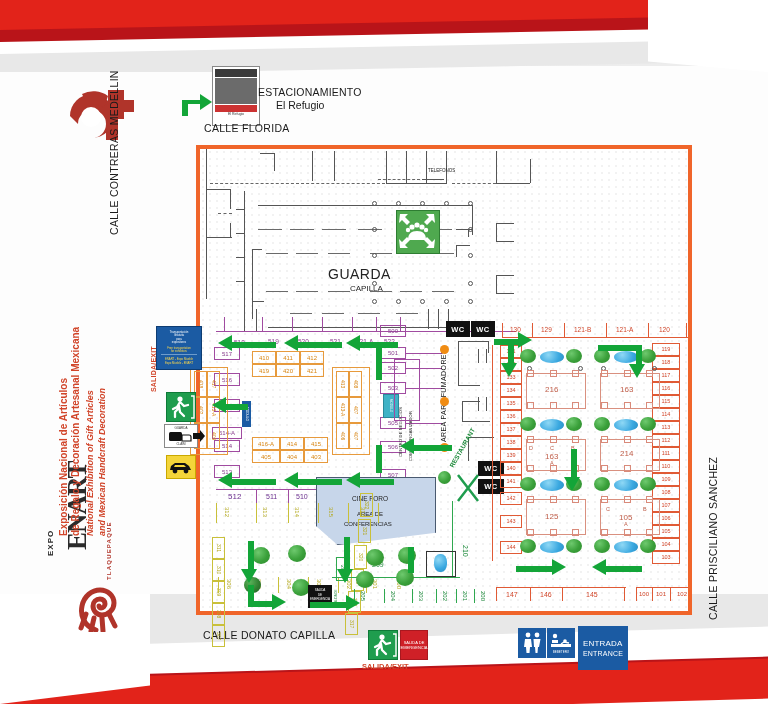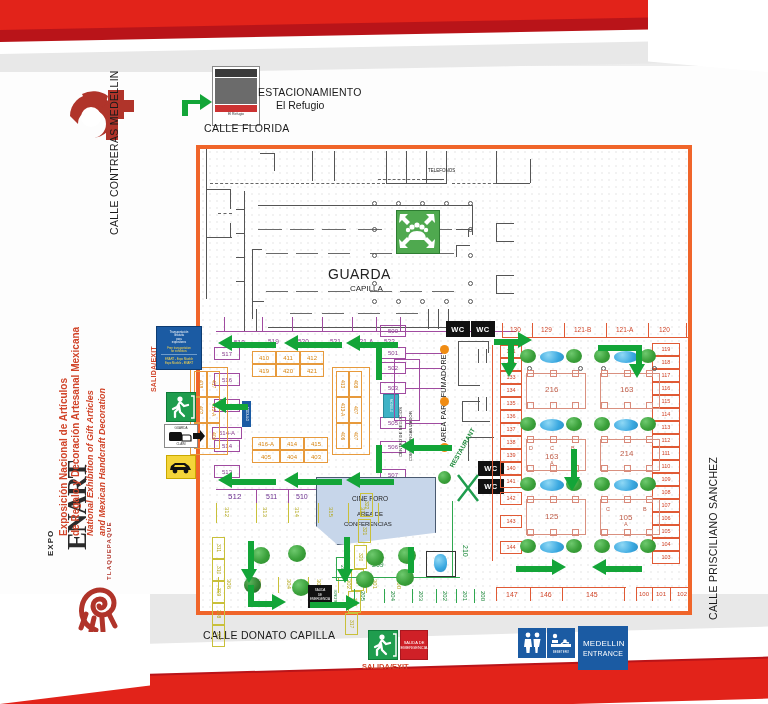--- a/index.html
+++ b/index.html
@@ -825,15 +825,15 @@
     <path d="M3 8 h6 v3 h-6 z" fill="#fff"></path>
     <path d="M2 12 h20 v3 h-20 z" fill="#fff"></path>
     <circle cx="16" cy="9" r="1.8" fill="#fff"></circle>
     <path d="M12 12 l3 -2 l5 1" stroke="#fff" stroke-width="1.4" fill="none"></path>
   </svg>
   <div style="font-size:3px;color:#fff;">BEBETERO</div>
 </div>
 
 <div class="sign sign-blue" style="left:578px;top:626px;width:50px;height:44px;
      display:flex;flex-direction:column;justify-content:center;padding-left:5px;">
-  <div style="color:#fff;font-size:8px;letter-spacing:.2px;">MEDELLIN</div>
+  <div style="color:#fff;font-size:8px;letter-spacing:.2px;">ENTRADA</div>
   <div style="color:#fff;font-size:7px;letter-spacing:.2px;margin-top:2px;">ENTRANCE</div>
 </div>
 
 </body></html>

